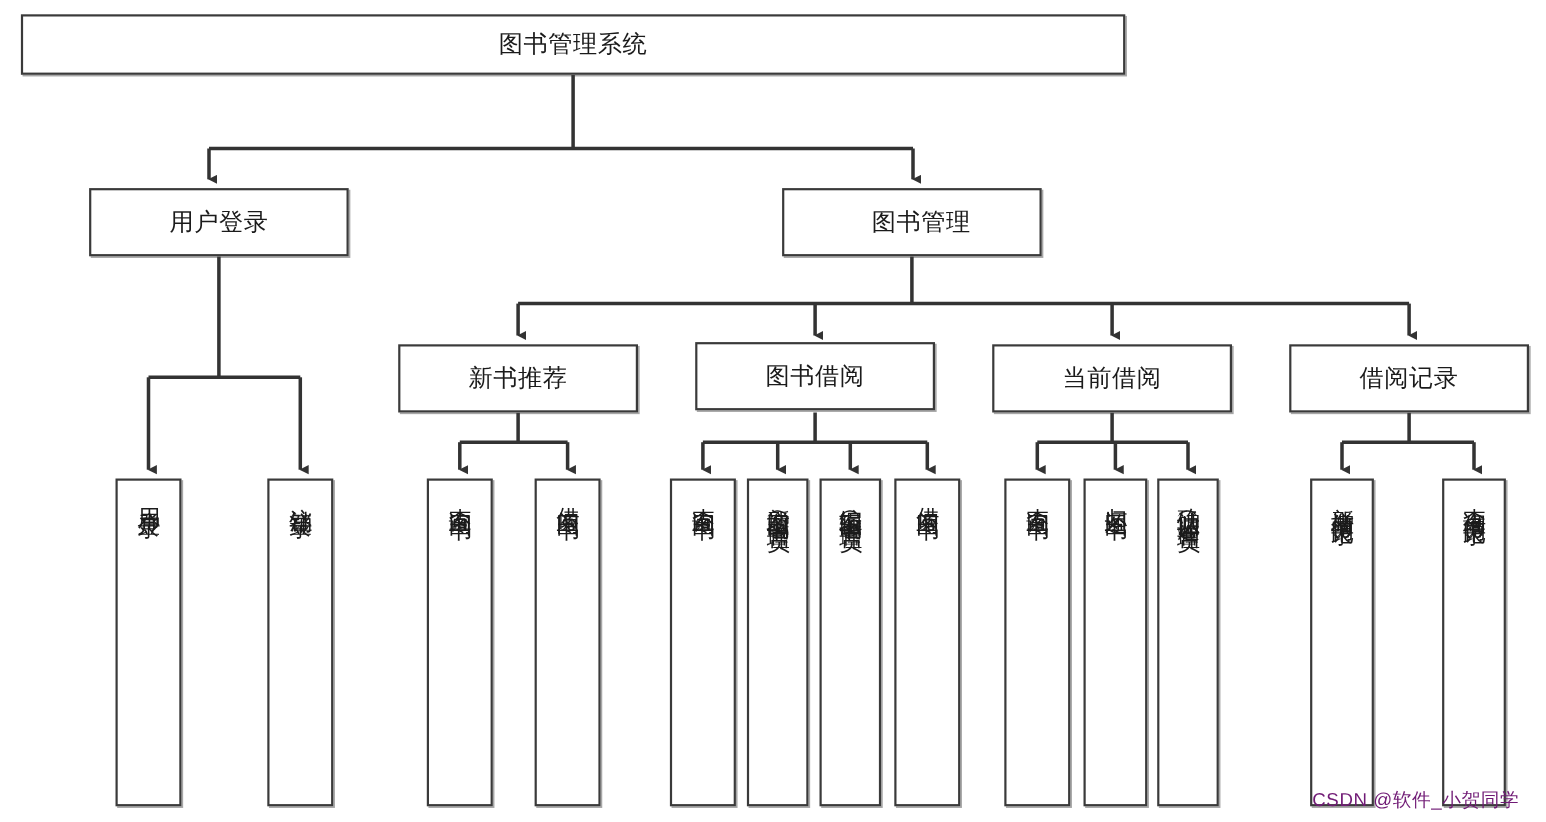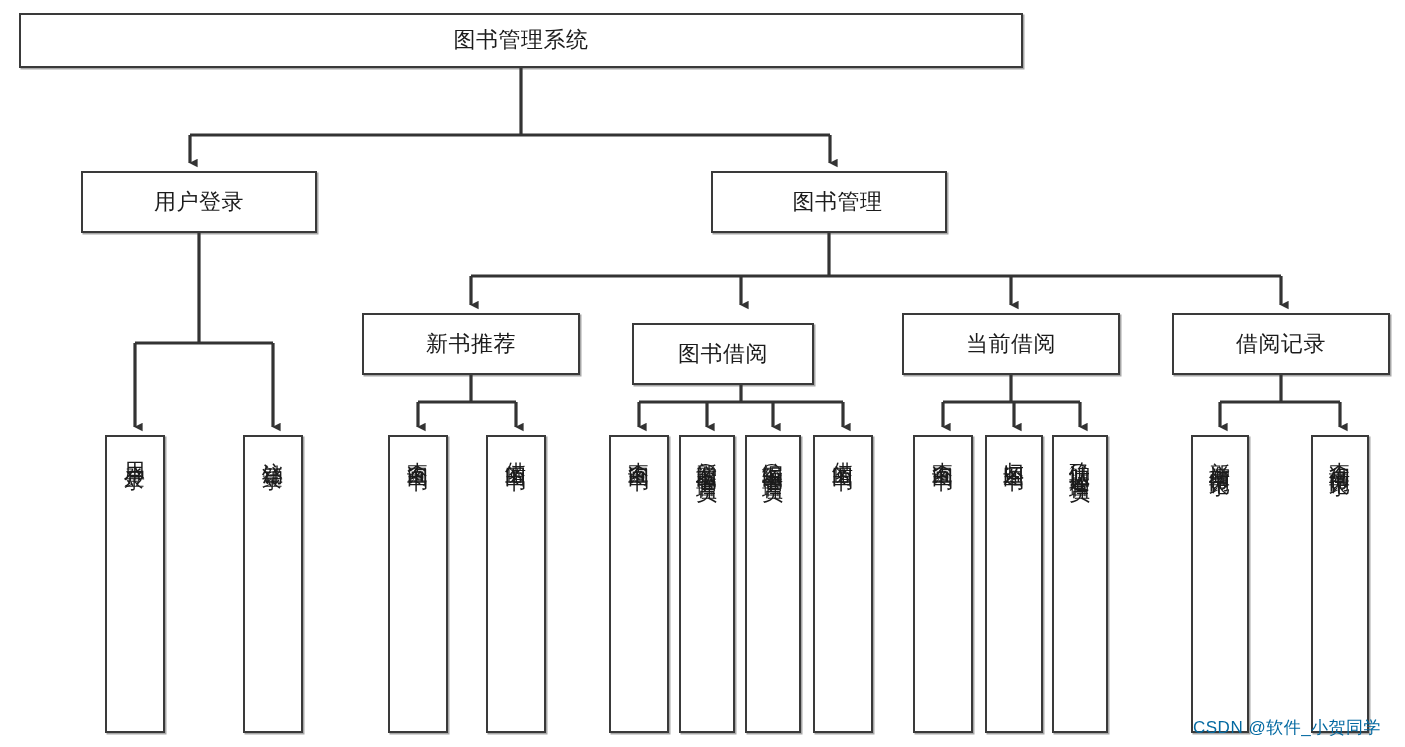--- a/index.html
+++ b/index.html
@@ -59,21 +59,21 @@
     height: auto;
   }
   .node.root .label,
   .node.level2 .label,
   .node.level3 .label {
     font-size: 22px;
   }
   .watermark {
     position: absolute;
     font-size: 17px;
-    color: #0369a1;
+    color: #701a75;
     letter-spacing: 0.5px;
     white-space: nowrap;
     z-index: 5;
   }
 </style>
 </head>
 <body>
 
 <div id="canvas">
 
@@ -134,21 +134,21 @@
   <div class="node level2" style="left:81px; top:171px; width:236px; height:62px;">
     <span class="label">用户登录</span>
   </div>
   <div class="node level2" style="left:711px; top:171px; width:236px; height:62px;padding-left:17px;">
     <span class="label">图书管理</span>
   </div>
 
   <div class="node level3" style="left:362px; top:313px; width:218px; height:62px;">
     <span class="label">新书推荐</span>
   </div>
-  <div class="node level3" style="left:632px; top:323px; width:182px; height:62px;align-items:center;">
+  <div class="node level3" style="left:632px; top:311px; width:218px; height:62px;align-items:center;">
     <span class="label">图书借阅</span>
   </div>
   <div class="node level3" style="left:1172px; top:313px; width:218px; height:62px;">
     <span class="label">借阅记录</span>
   </div>
   <div class="node level3" style="left:902px; top:313px; width:218px; height:62px;">
     <span class="label">当前借阅</span>
   </div>
 
   <div class="node vertical" style="left:105px; top:435px; width:60px; height:298px;">

